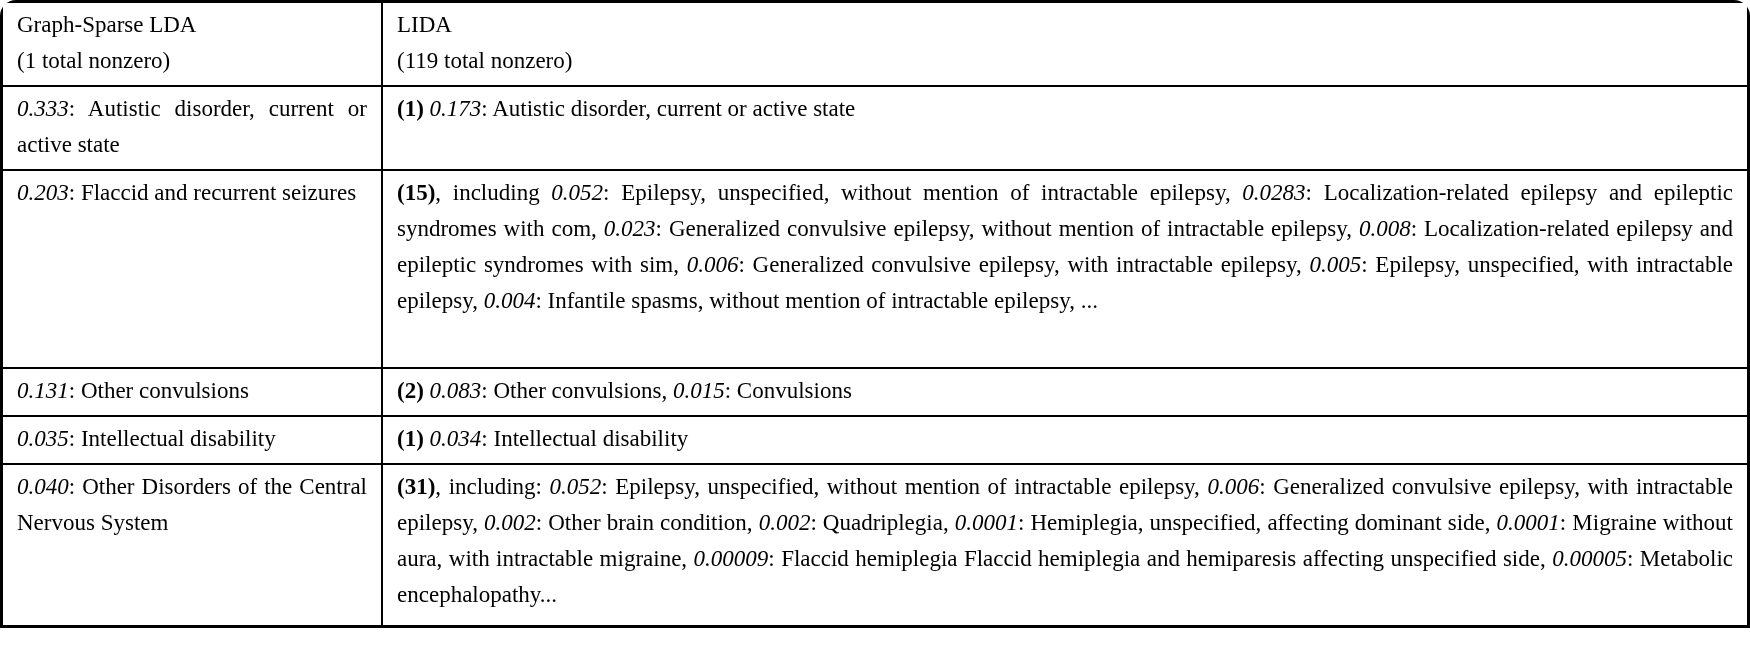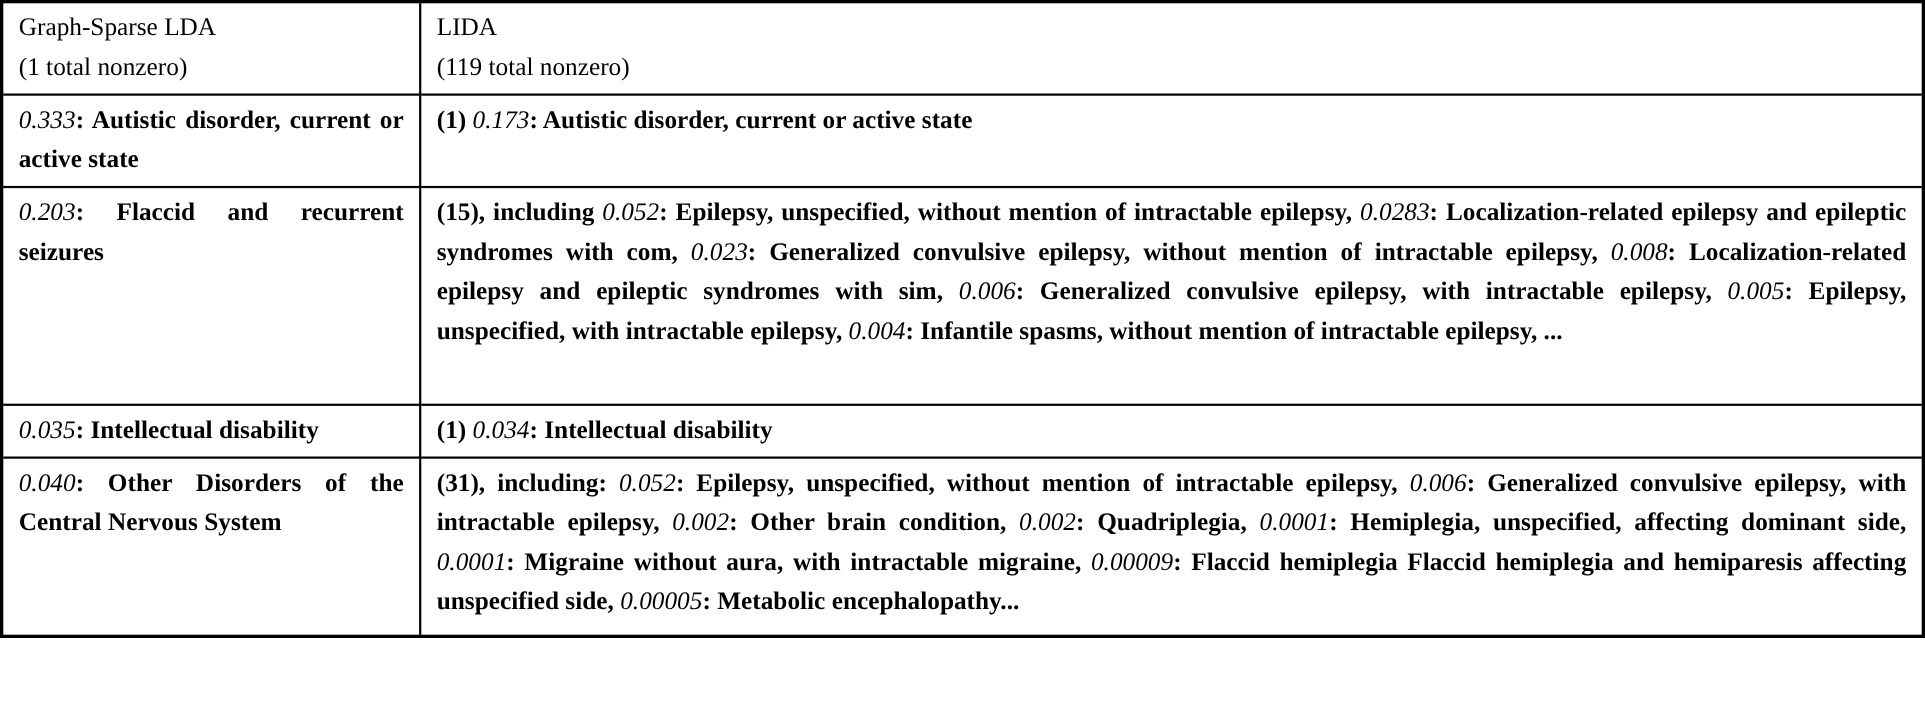--- a/index.html
+++ b/index.html
@@ -5,20 +5,21 @@
   html, body {
     margin: 0;
     padding: 0;
     background: #ffffff;
   }
   .page {
     width: 1750px;
     height: 652px;
     background: #ffffff;
     overflow: hidden;
+    border-radius: 16px;
   }
   table.paper-table {
     width: 1750px;
     border-collapse: collapse;
     table-layout: fixed;
     font-family: "Liberation Serif", serif;
     font-size: 23px;
     line-height: 36px;
     color: #000000;
     background: #ffffff;
@@ -30,21 +31,21 @@
     border-width: 3px;
   }
   table.paper-table td {
     vertical-align: top;
     padding: 4px 14px 6px 14px;
     text-align: justify;
     overflow: hidden;
   }
   td.col-left  { width: 350px; }
   td.header-cell { text-align: left; }
-  .seg-n { font-style: normal; font-weight: bold; }
+  .seg-n { font-style: normal; font-weight: normal; }
   .seg-i { font-style: italic; }
   .seg-b { font-weight: bold; }
   .hdr-line { display: block; }
   tr.row-tall-1 td { height: 186px; }
   tr.row-tall-2 td { height: 150px; }
   tr.row-header td { height: 72px; }
   tr.row-two-line td { height: 72px; }
   tr.row-one-line td { height: 30px; }
 </style>
 </head>
@@ -67,20 +68,24 @@
     <tr class="row-two-line">
       <td class="col-left"><span class="seg-i">0.333</span><span class="seg-n">: Autistic disorder, current or active state</span></td>
       <td><span class="seg-b">(1)</span><span class="seg-n"> </span><span class="seg-i">0.173</span><span class="seg-n">: Autistic disorder, current or active state</span></td>
     </tr>
 
     <tr class="row-tall-1">
       <td class="col-left"><span class="seg-i">0.203</span><span class="seg-n">: Flaccid and recurrent seizures</span></td>
       <td><span class="seg-b">(15)</span><span class="seg-n">, including </span><span class="seg-i">0.052</span><span class="seg-n">: Epilepsy, unspecified, without mention of intractable epilepsy, </span><span class="seg-i">0.0283</span><span class="seg-n">: Localization-related epilepsy and epileptic syndromes with com, </span><span class="seg-i">0.023</span><span class="seg-n">: Generalized convulsive epilepsy, without mention of intractable epilepsy, </span><span class="seg-i">0.008</span><span class="seg-n">: Localization-related epilepsy and epileptic syndromes with sim, </span><span class="seg-i">0.006</span><span class="seg-n">: Generalized convulsive epilepsy, with intractable epilepsy, </span><span class="seg-i">0.005</span><span class="seg-n">: Epilepsy, unspecified, with intractable epilepsy, </span><span class="seg-i">0.004</span><span class="seg-n">: Infantile spasms, without mention of intractable epilepsy, ...</span></td>
     </tr>
 
+    <tr class="row-one-line">
+      <td class="col-left"><span class="seg-i">0.131</span><span class="seg-n">: Other convulsions</span></td>
+      <td><span class="seg-b">(2)</span><span class="seg-n"> </span><span class="seg-i">0.083</span><span class="seg-n">: Other convulsions, </span><span class="seg-i">0.015</span><span class="seg-n">: Convulsions</span></td>
+    </tr>
 
 
     <tr class="row-one-line">
       <td class="col-left"><span class="seg-i">0.035</span><span class="seg-n">: Intellectual disability</span></td>
       <td><span class="seg-b">(1)</span><span class="seg-n"> </span><span class="seg-i">0.034</span><span class="seg-n">: Intellectual disability</span></td>
     </tr>
 
     <tr class="row-tall-2">
       <td class="col-left"><span class="seg-i">0.040</span><span class="seg-n">: Other Disorders of the Central Nervous System</span></td>
       <td><span class="seg-b">(31)</span><span class="seg-n">, including: </span><span class="seg-i">0.052</span><span class="seg-n">: Epilepsy, unspecified, without mention of intractable epilepsy, </span><span class="seg-i">0.006</span><span class="seg-n">: Generalized convulsive epilepsy, with intractable epilepsy, </span><span class="seg-i">0.002</span><span class="seg-n">: Other brain condition, </span><span class="seg-i">0.002</span><span class="seg-n">: Quadriplegia, </span><span class="seg-i">0.0001</span><span class="seg-n">: Hemiplegia, unspecified, affecting dominant side, </span><span class="seg-i">0.0001</span><span class="seg-n">: Migraine without aura, with intractable migraine, </span><span class="seg-i">0.00009</span><span class="seg-n">: Flaccid hemiplegia Flaccid hemiplegia and hemiparesis affecting unspecified side, </span><span class="seg-i">0.00005</span><span class="seg-n">: Metabolic encephalopathy...</span></td>

